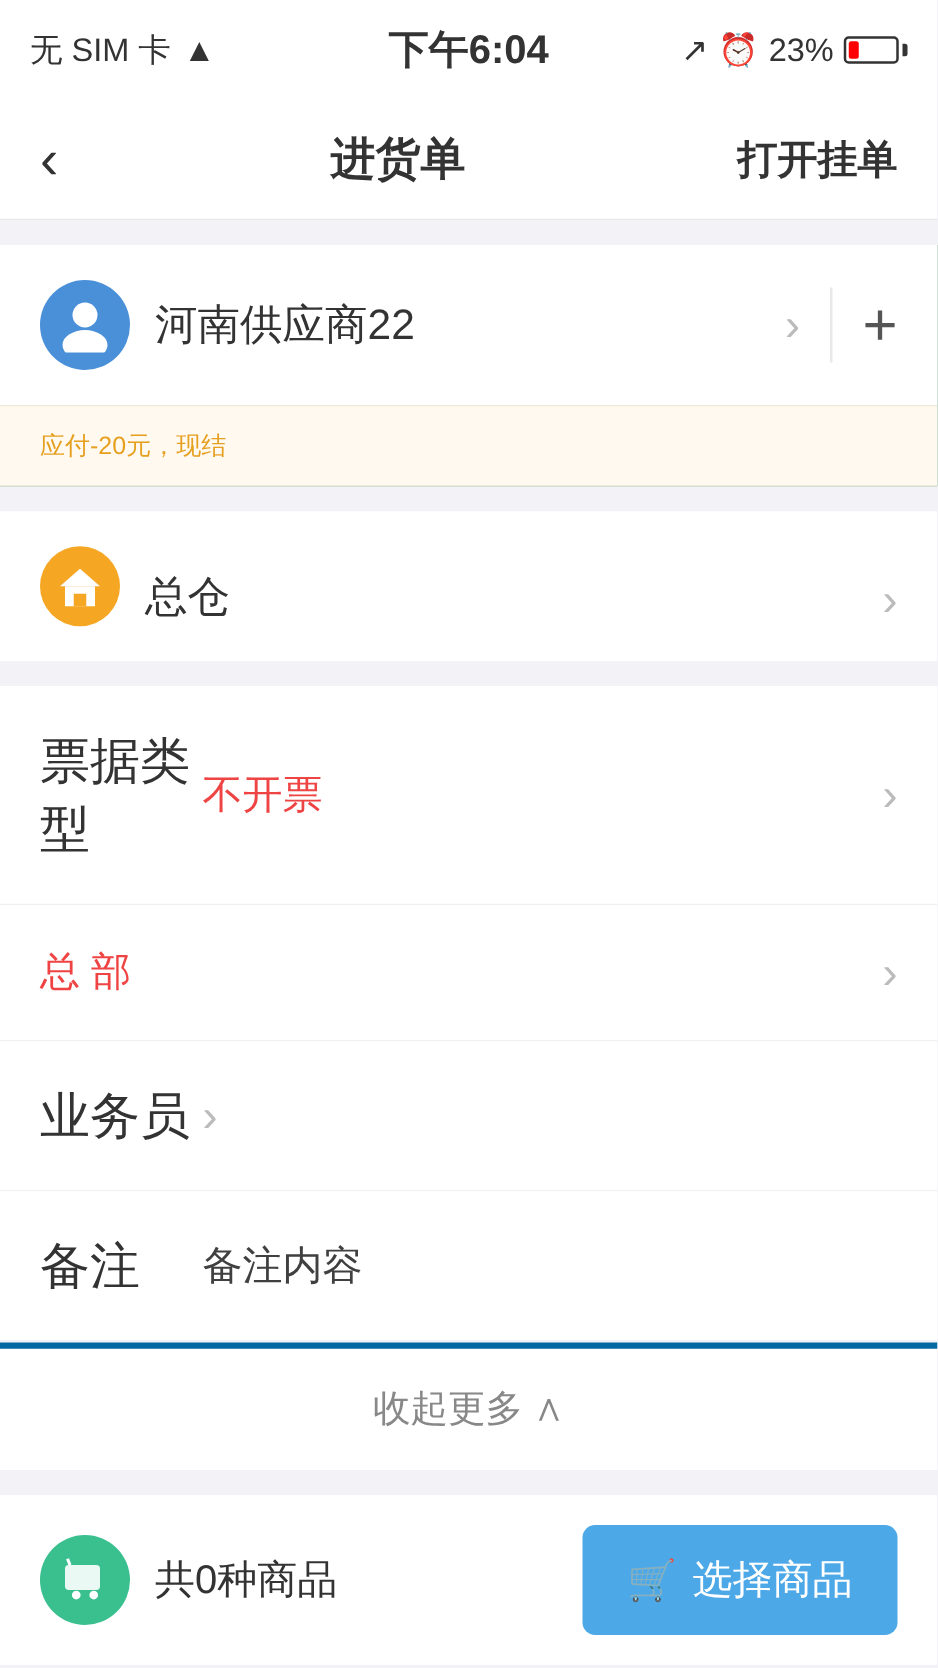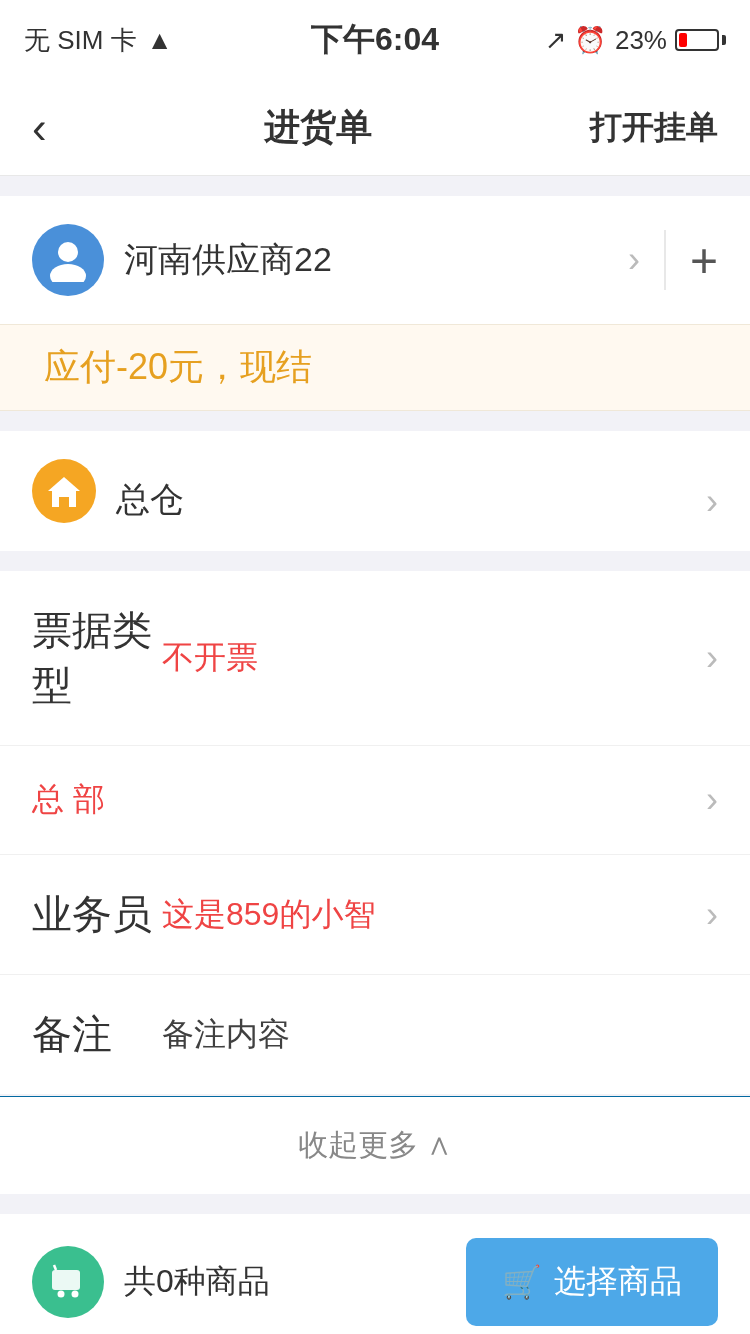--- a/index.html
+++ b/index.html
@@ -159,22 +159,22 @@
     }
     .plus-btn {
       font-size: 48px;
       color: #555;
       cursor: pointer;
     }
 
     
     .notice-bar {
       background: #fff9f0;
-      padding: 18px 44px;
-      font-size: 36px;
+      padding: 18px 32px;
+      font-size: 20px;
       color: #e6a020;
       border-top: 1px solid #f0e8d8;
       border-bottom: 1px solid #f0e8d8;
     }
 
     
     .warehouse-row {
       display: flex;
       align-items: flex-end;
       padding: 28px 32px;
@@ -229,21 +229,21 @@
     }
 
     
     .collapse-section {
       background: #fff;
       margin-top: 2px;
       display: flex;
       align-items: center;
       justify-content: center;
       padding: 28px;
-      border-top: 1px solid #0369a1;
+      border-top: 5px solid #0369a1;
     }
     .collapse-btn {
       font-size: 30px;
       color: #888;
       cursor: pointer;
     }
 
     
     .bottom-bar {
       background: #fff;
@@ -359,21 +359,20 @@
     <span class="chevron">›</span>
   </div>
 
   <div class="form-row">
     <span class="form-value">总 部</span>
     <span class="chevron">›</span>
   </div>
 
   <div class="form-row">
     <span class="form-label">业务员</span>
-    <span class="form-value">这是859的小智</span>
     <span class="chevron">›</span>
   </div>
 
   <div class="form-row">
     <span class="form-label">备注</span>
     <span class="form-value placeholder">备注内容</span>
   </div>
 </div>
 
 <div class="collapse-section">

